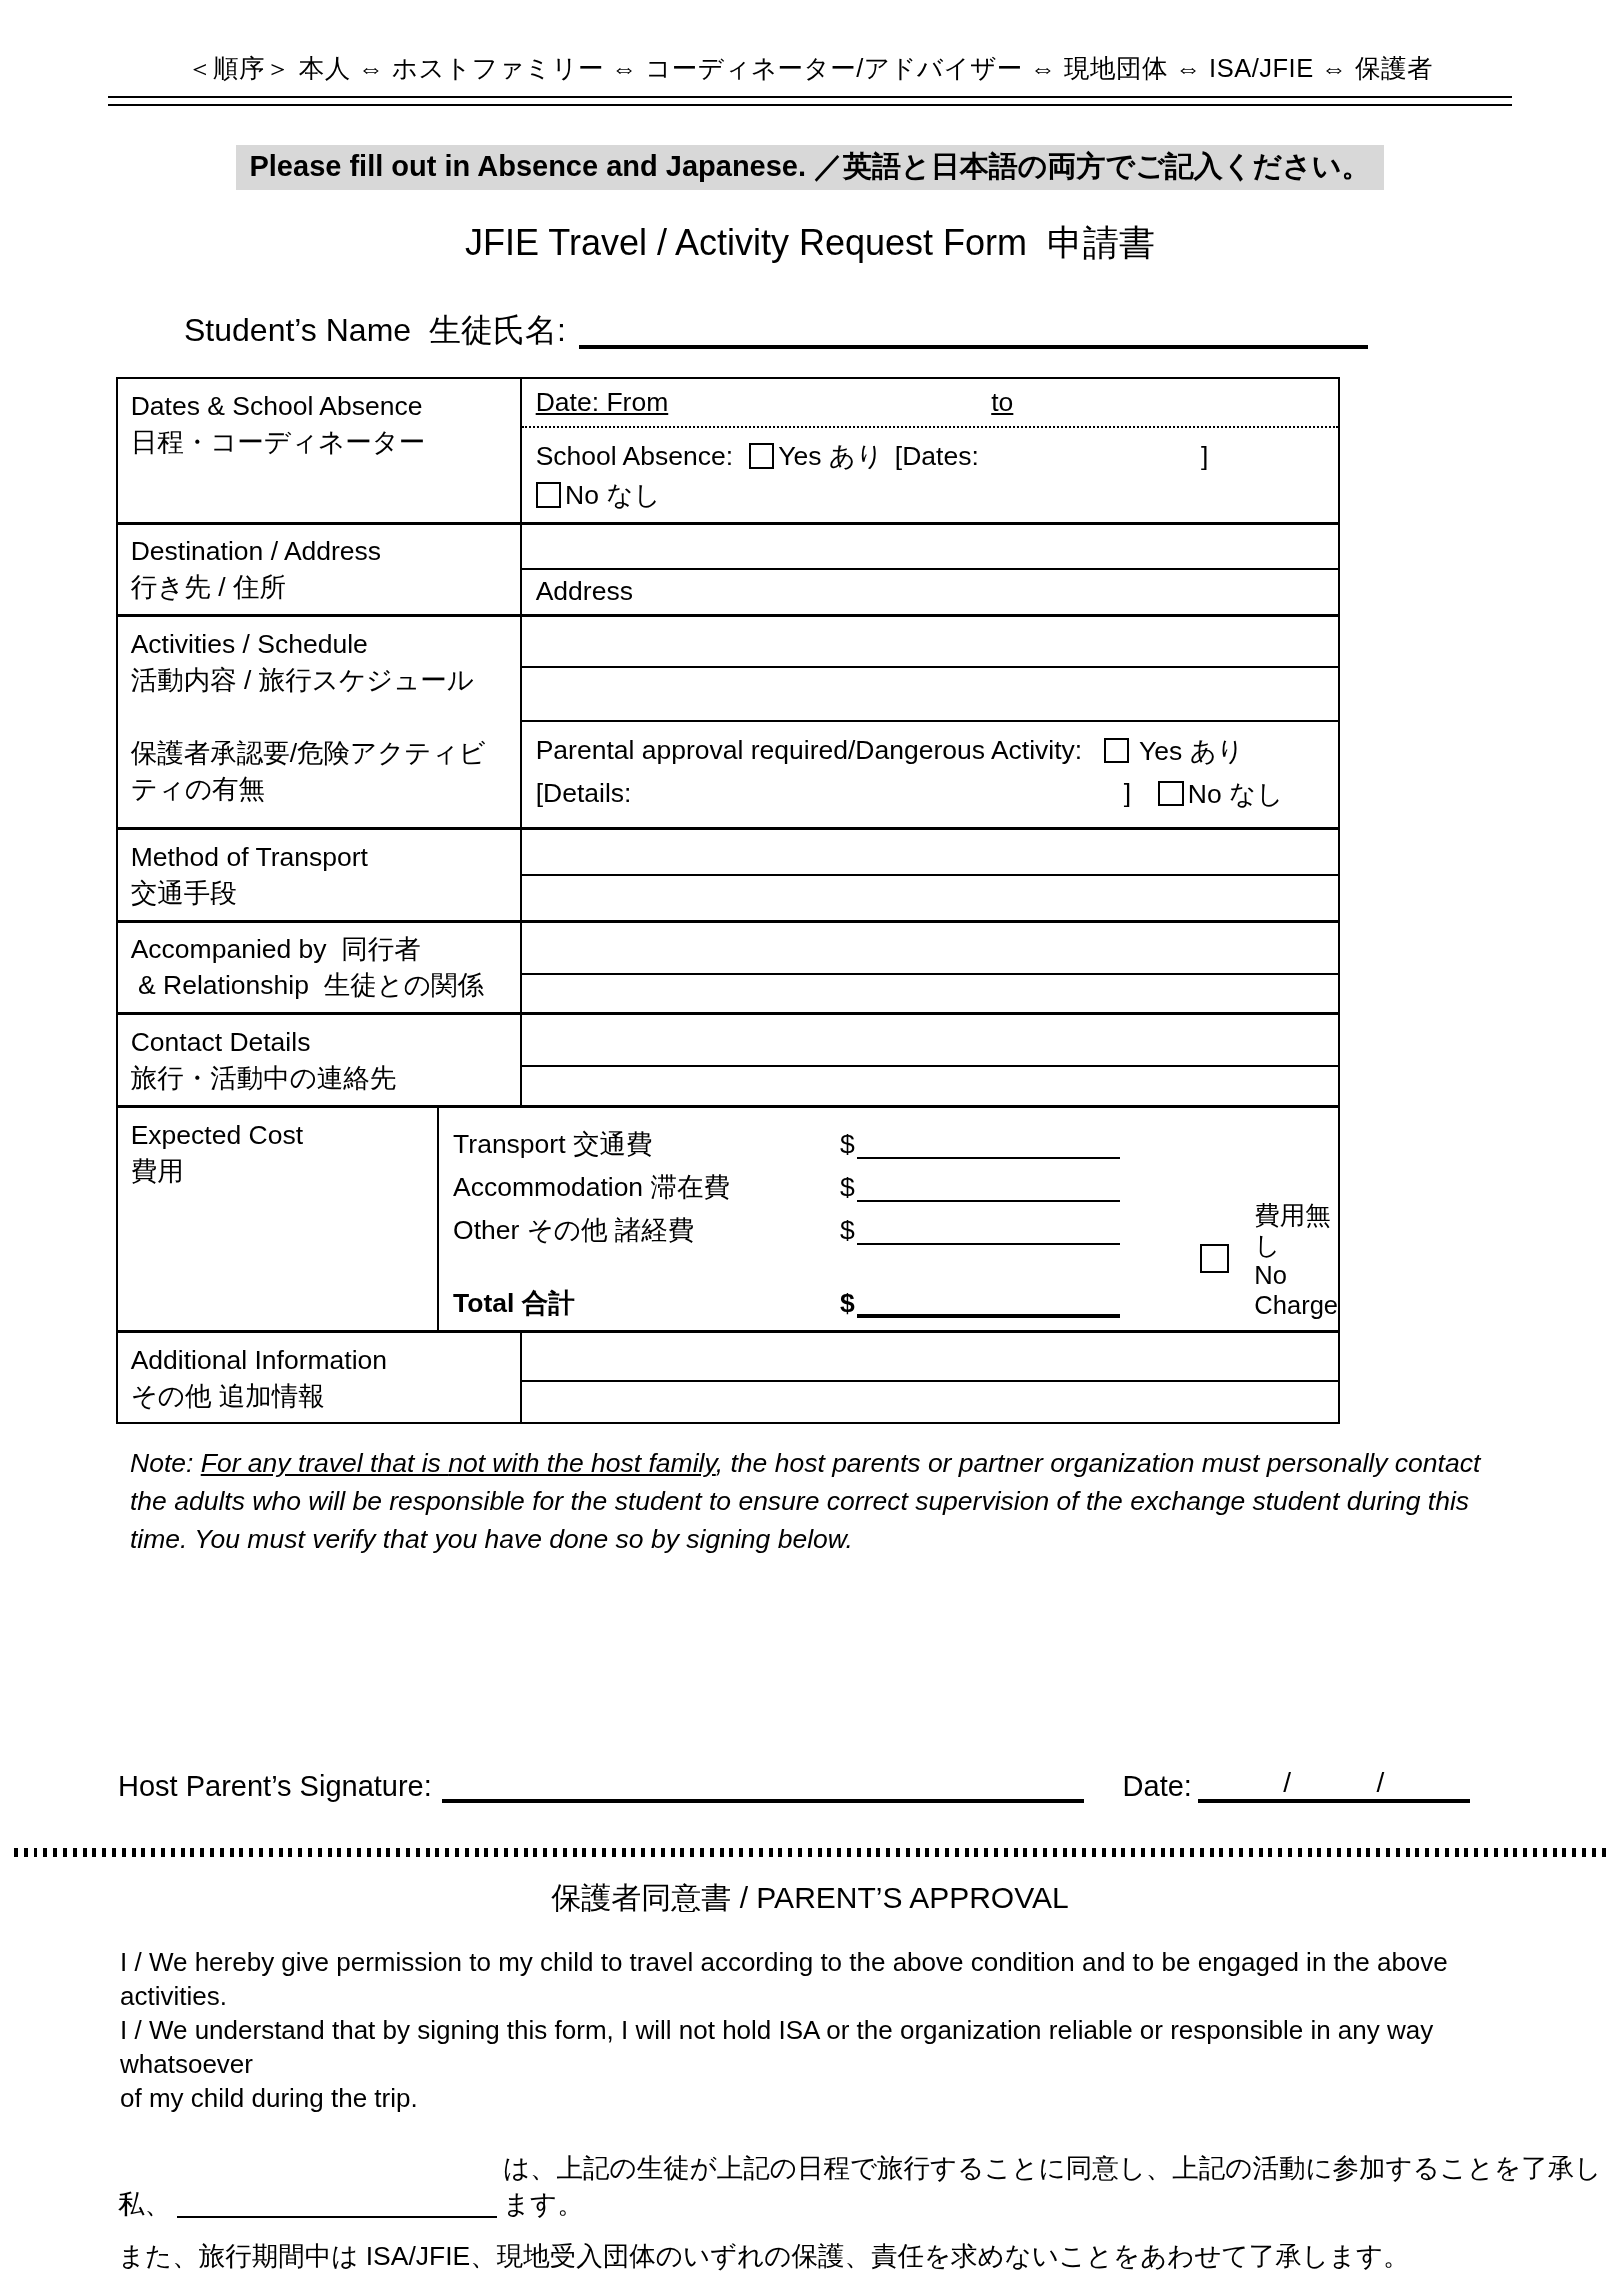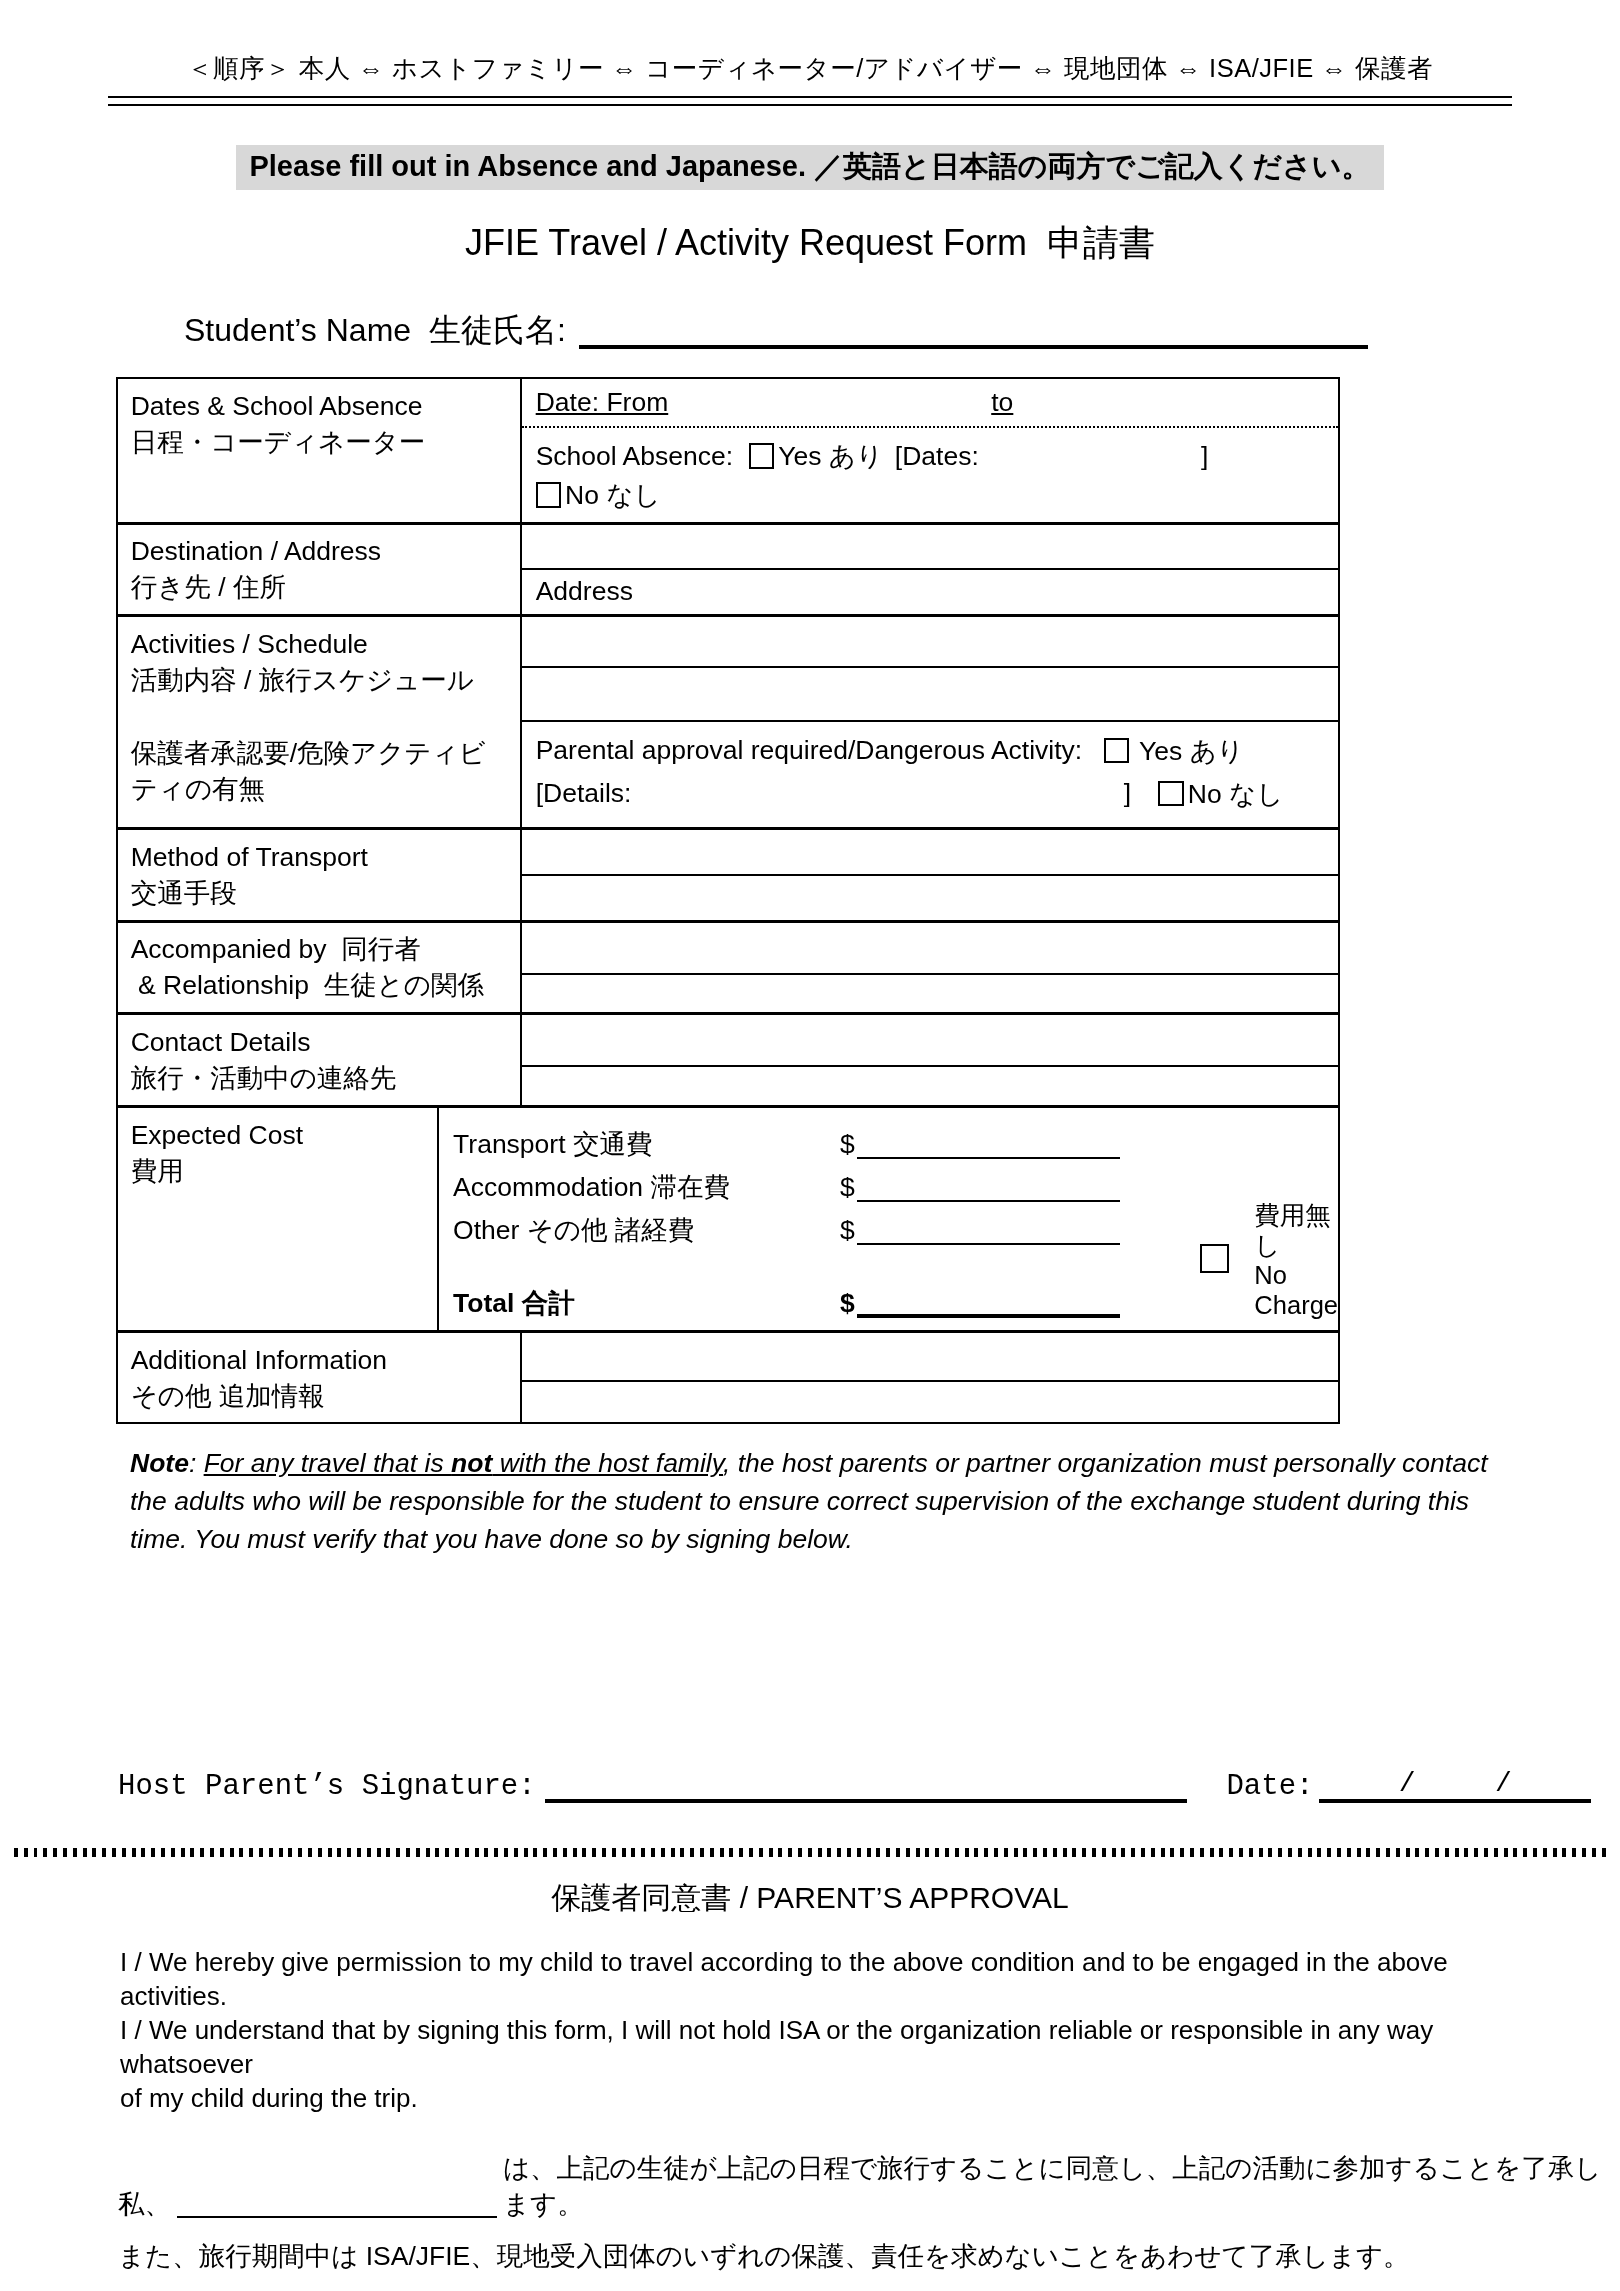--- a/index.html
+++ b/index.html
@@ -56,25 +56,25 @@
   .dollar-line { width:263px; height:7.8px; border-bottom:2.9px solid #000; margin:0 0 2px 2px; flex:none; }
   .total .cost-label, .total .dollar { font-weight:bold; }
   .total .dollar-line { border-bottom-width:4.9px; }
   .nocharge { display:flex; align-items:center; margin-left:80px; }
   .nocharge .cbx { width:29px; height:29px; border-width:2.9px; margin-bottom:3.9px; }
   .nocharge-text { font-size:25.5px; line-height:30px; margin-left:25.5px; }
 
   
   .note { margin:19.6px 0 0 130px; width:1374px; font-size:26.5px; line-height:38px;
           font-style:italic; }
-  .note b { font-weight:bold; }
+  .note b { font-weight:normal; }
   .note u { text-decoration:underline; }
 
   
-  .sig-row { display:flex; align-items:flex-end; margin-left:118px; font-size:29px;font-family:Liberation Mono, monospace; }
+  .sig-row { display:flex; align-items:flex-end; margin-left:118px; font-size:29px; }
   .sig-blank { border-bottom:4.9px solid #000; height:41px; display:flex;
                justify-content:space-evenly; align-items:flex-end; }
   .hp-row { margin-top:204px; }
   .hp-blank { width:642px; margin-left:9.8px; }
   .date-label { margin-left:39px; }
   .hp-date-blank { width:272px; margin-left:5.9px; }
   .slash { font-size:28px; }
 
   .perforation { margin:45px 13.7px 0 13.7px; height:8.8px;
                  background:repeating-linear-gradient(to right,#000 0 3.9px,transparent 3.9px 9.8px); }

